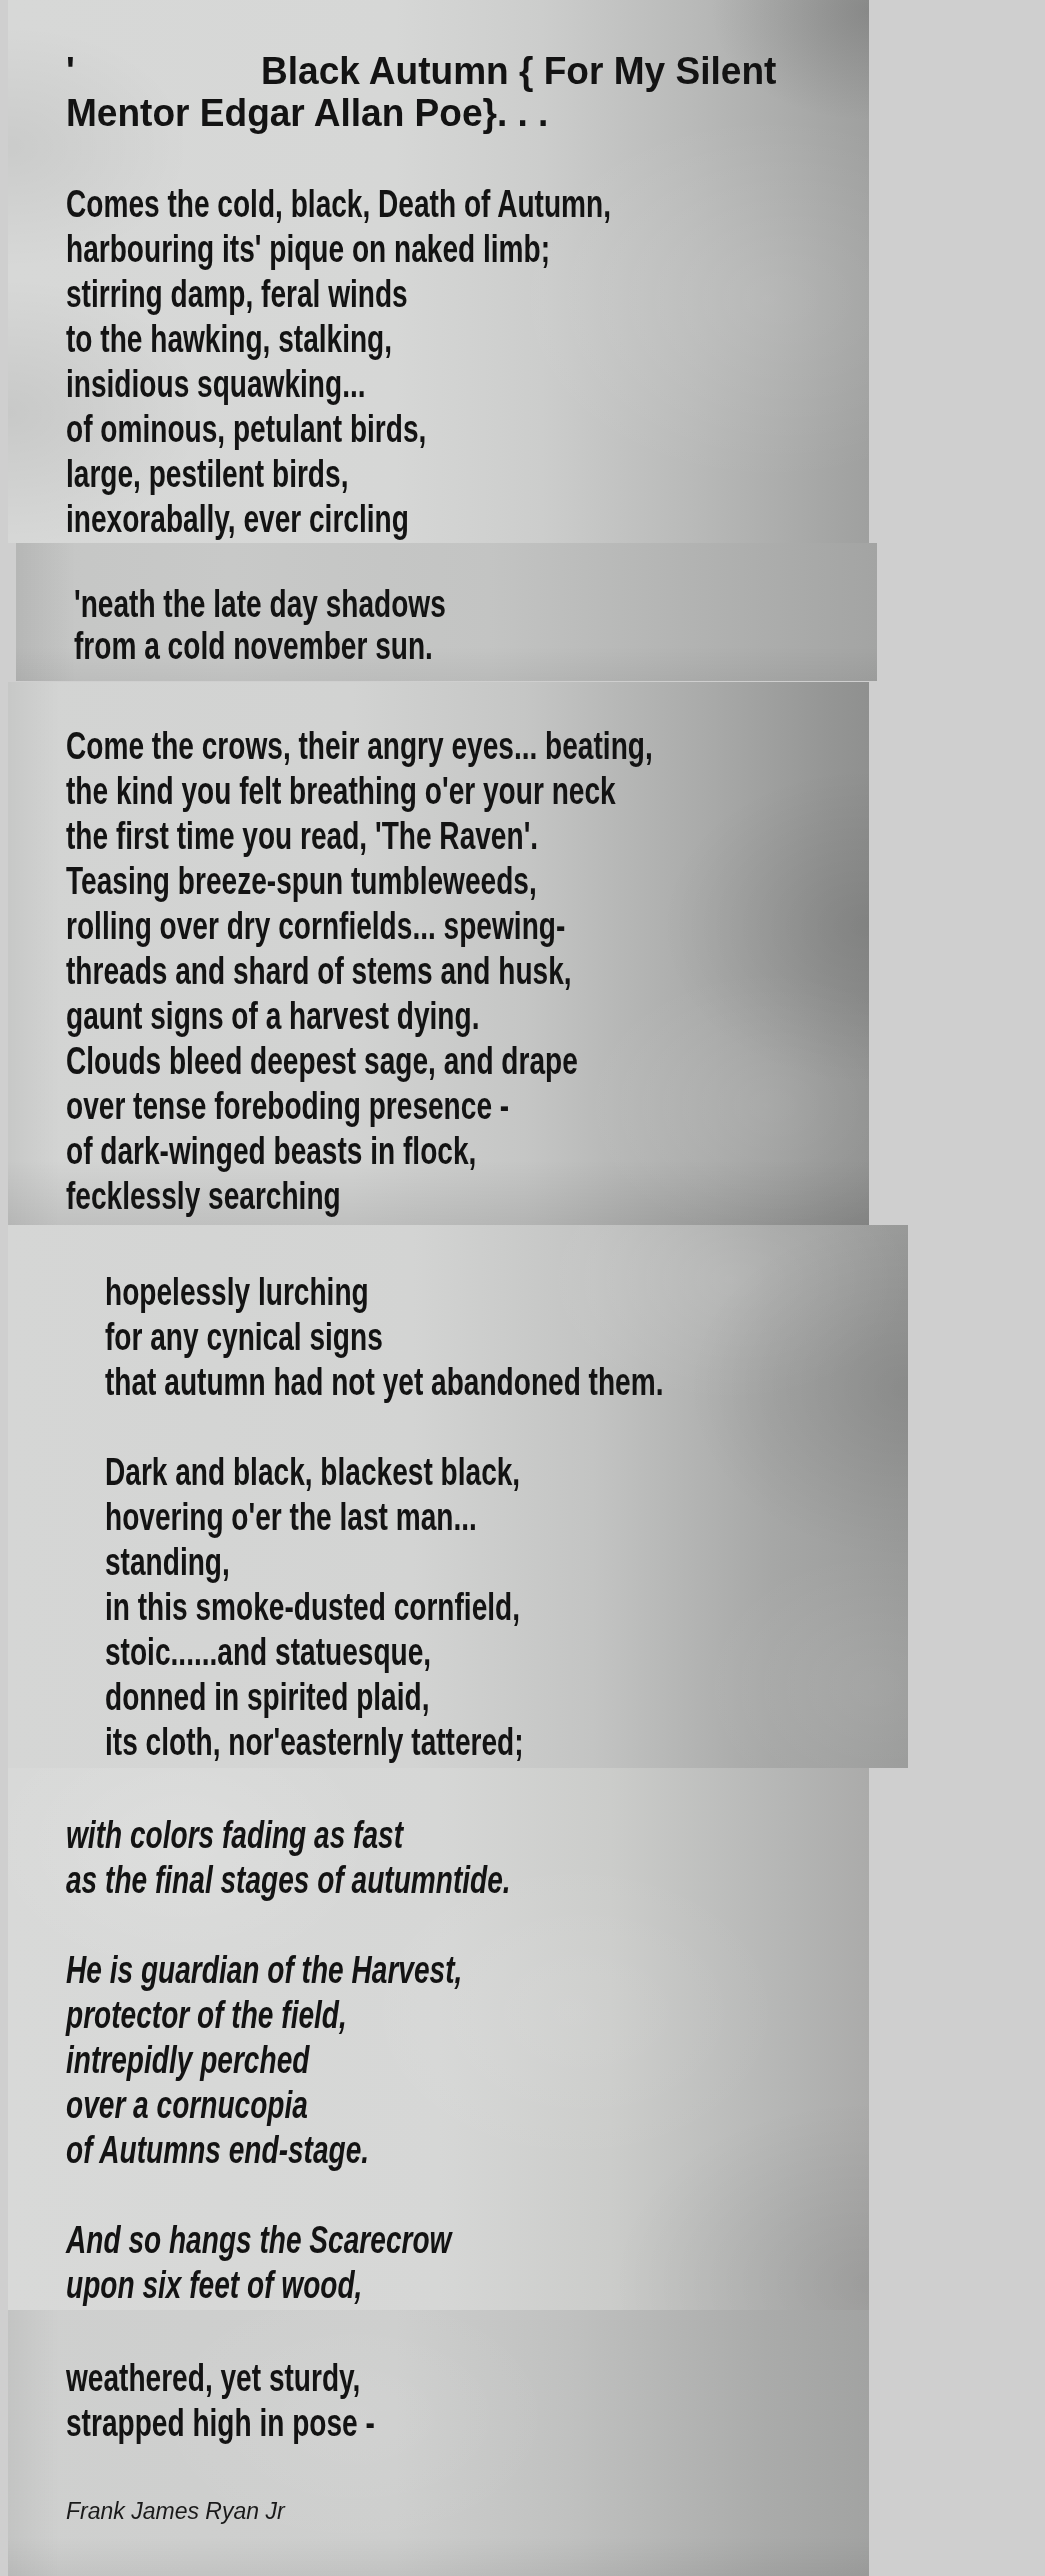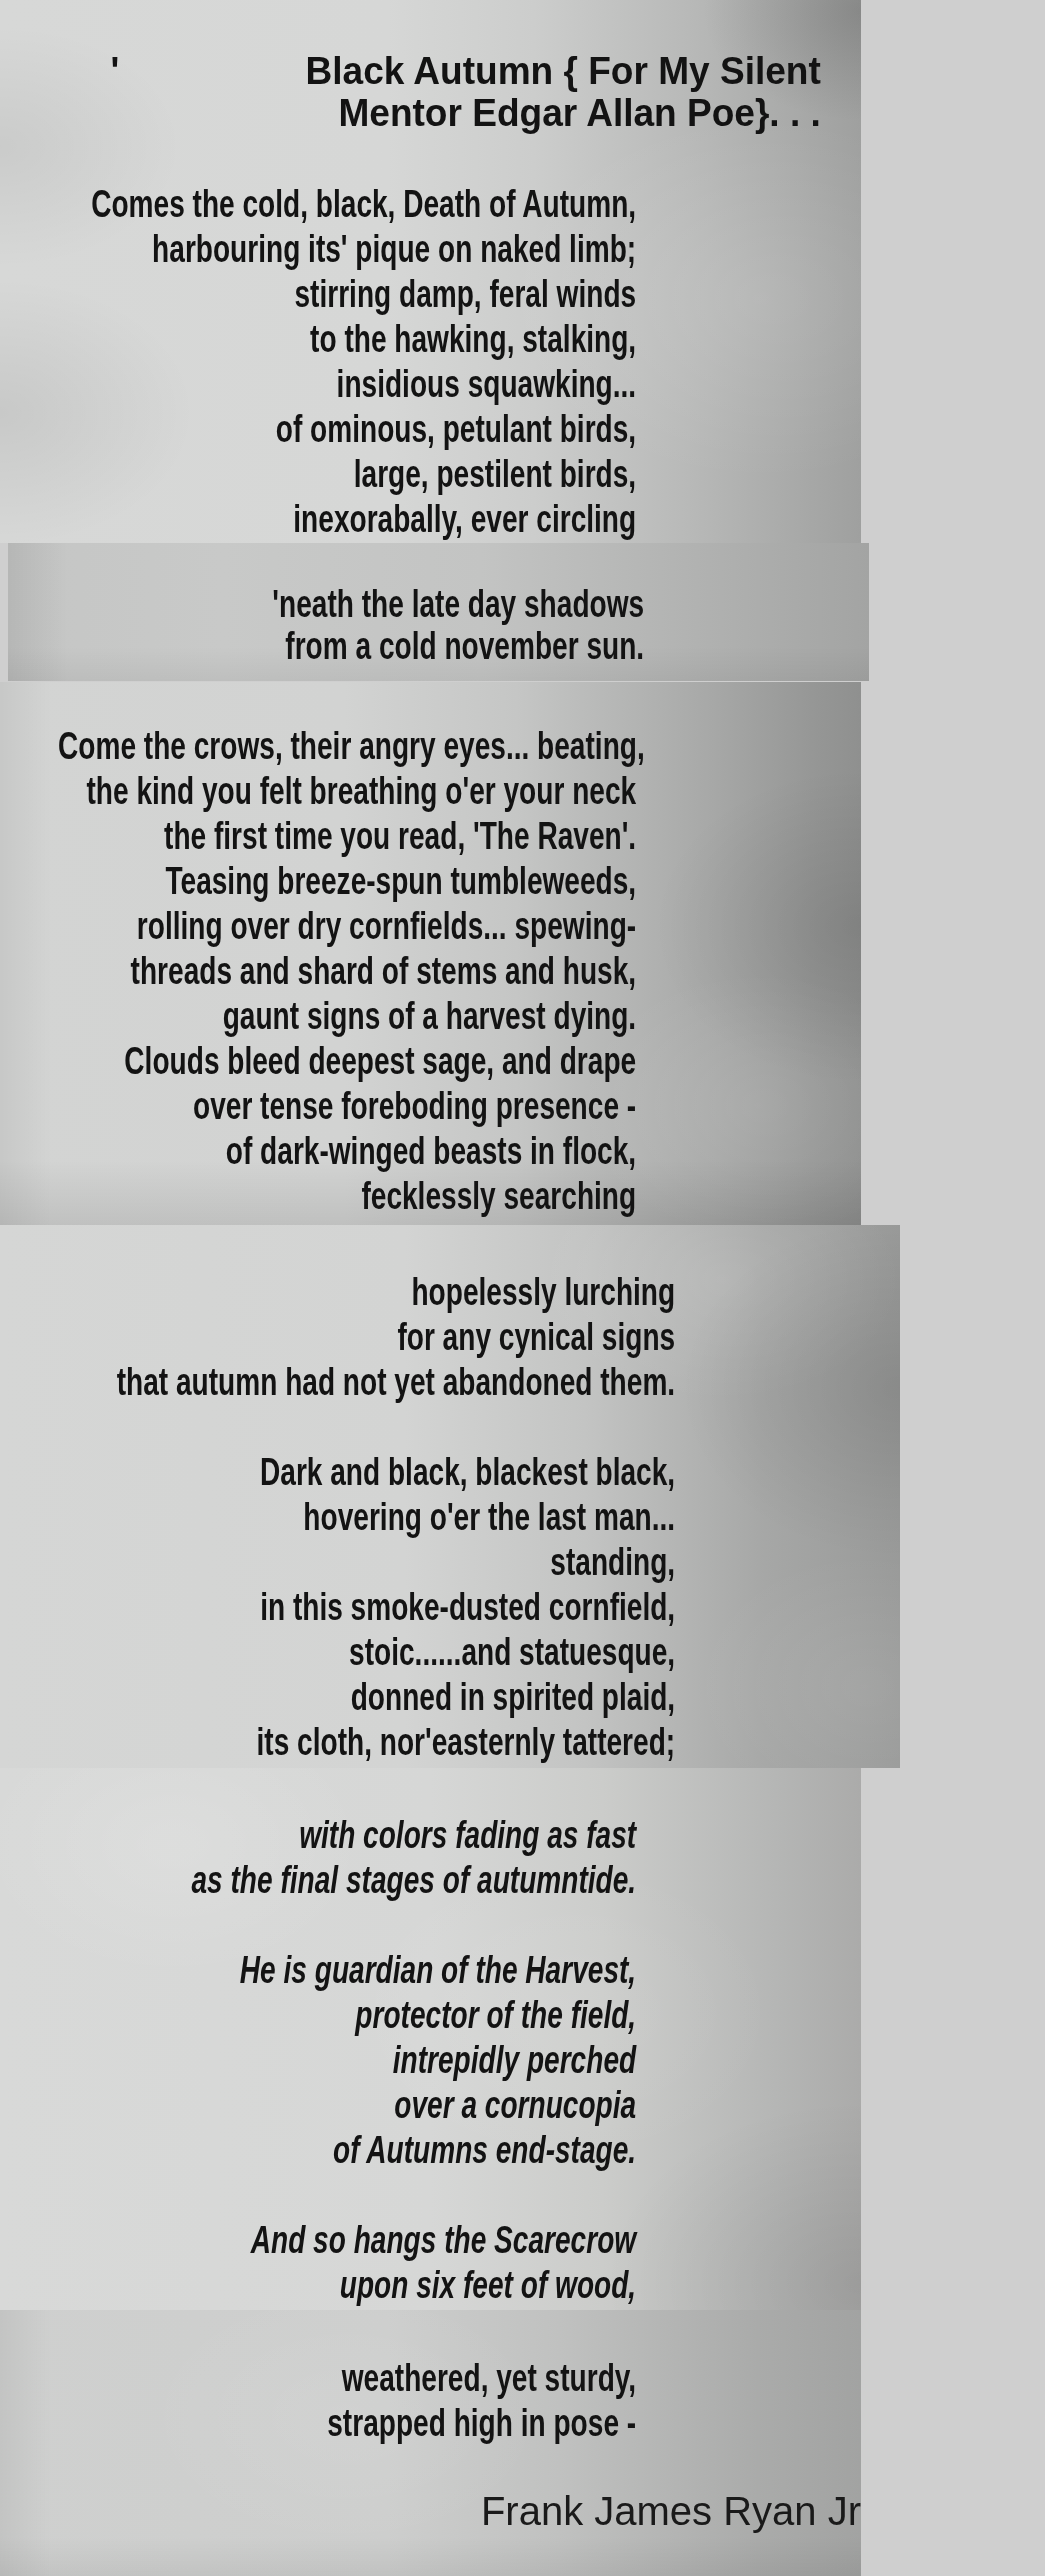--- a/index.html
+++ b/index.html
@@ -3,21 +3,21 @@
 <meta charset="utf-8">
 <style>
   html,body{margin:0;padding:0;background:#ffffff;}
   .page{
     position:relative;
     width:1045px;height:2576px;
     overflow:hidden;
     background:#cfcfcf;
     font-family:"Liberation Sans", sans-serif;
   }
-  .tile{position:absolute;left:0;width:861px;overflow:hidden;text-align:right;}
+  .tile{position:absolute;left:8px;width:861px;overflow:hidden;}
 
   
   .tile1{top:0;height:543px;
     background:
       radial-gradient(226px 157px at 100% 2%, rgba(30,30,30,0.18), rgba(30,30,30,0) 70%),
       radial-gradient(261px 174px at 0% 27%, rgba(0,0,0,0.06), rgba(0,0,0,0) 70%),
       radial-gradient(279px 192px at 0% 76%, rgba(0,0,0,0.07), rgba(0,0,0,0) 70%),
       radial-gradient(366px 261px at 88% 55%, rgba(255,255,255,0.12), rgba(255,255,255,0) 70%),
       linear-gradient(to right,#d7d8d7 0%,#d6d7d6 45%,#cccdcc 62%,#b8b9b8 80%,#a9aaa9 92%,#9fa09f 100%);
   }
@@ -76,22 +76,22 @@
     min-height:45px;
   }
   .titleline{
     font-weight:700;font-size:39px;line-height:42px;
     color:#131313;white-space:pre;
     transform:scaleX(0.95);transform-origin:left center;
   }
   .t-indent{margin-left:196px;}
   .gap1{height:47px;}
   .author{
-    font-weight:400;
-    font-size:40px;line-height:45px;
+    font-style:italic;font-weight:400;
+    font-size:23px;line-height:45px;
     color:#1a1a1a;white-space:pre;
     margin-top:44px;
   }
 </style>
 </head>
 <body>
 
 <div class="page">
 
   <div class="tile tile1">

